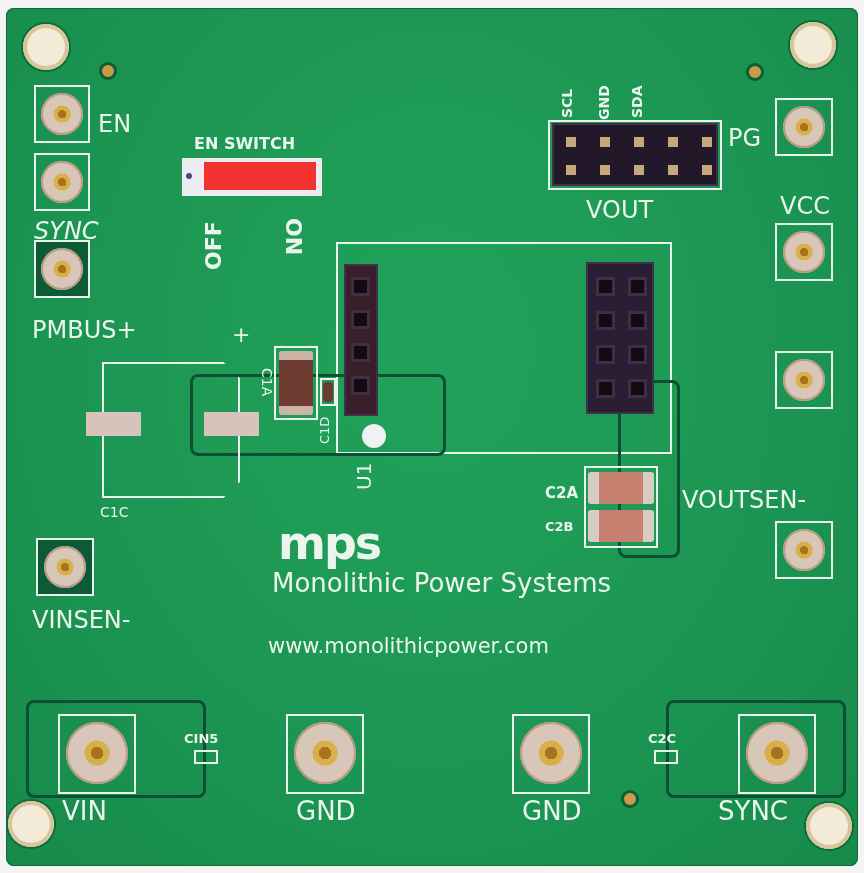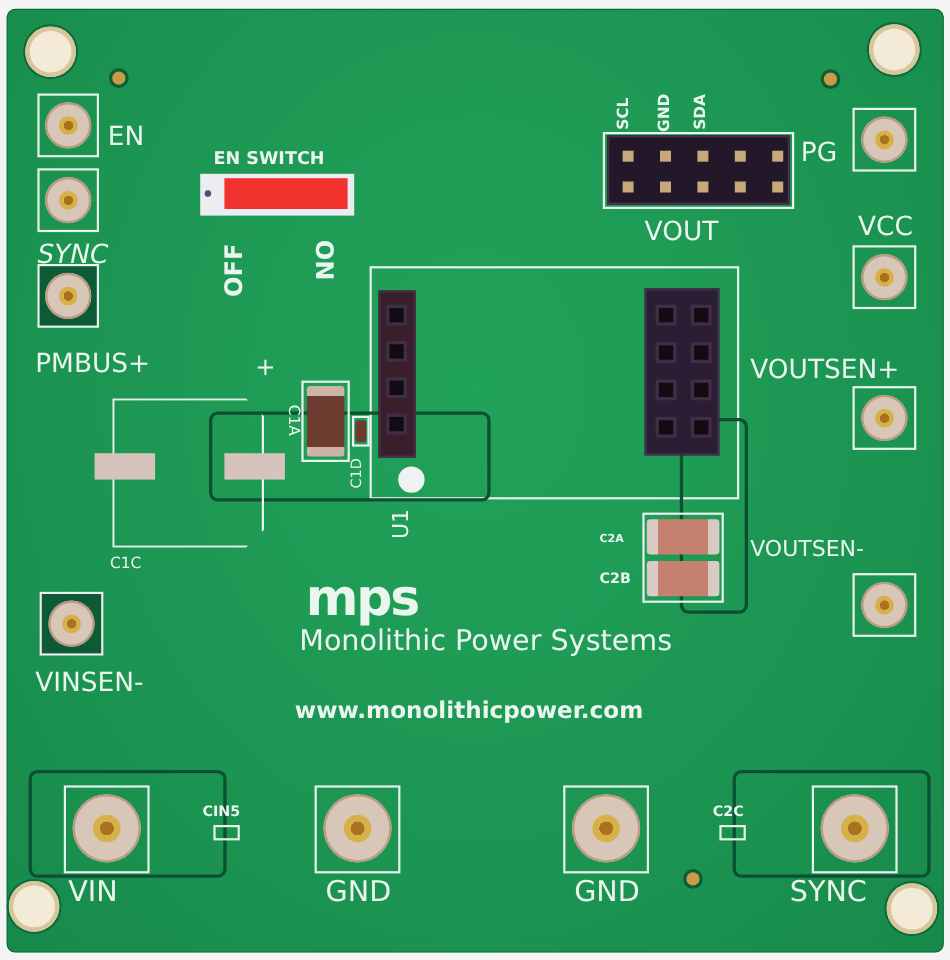--- a/index.html
+++ b/index.html
@@ -81,25 +81,24 @@
   <div class="silk" style="left:580px;top:190px;font-size:24px;">VOUT</div>
 
   <div class="silk" style="left:722px;top:118px;font-size:24px;">PG</div>
   <div class="tp-box" style="left:769px;top:90px;width:58px;height:58px;">
       <div class="tp" style="left:6px;top:6px;width:42px;height:42px;"></div>
     </div>
   <div class="silk" style="left:774px;top:186px;font-size:24px;">VCC</div>
   <div class="tp-box" style="left:769px;top:215px;width:58px;height:58px;">
       <div class="tp" style="left:6px;top:6px;width:42px;height:42px;"></div>
     </div>
-  <div class="silk" style="left:676px;top:316px;font-size:24px;">VOUTSEN+</div>
   <div class="tp-box" style="left:769px;top:343px;width:58px;height:58px;">
       <div class="tp" style="left:6px;top:6px;width:42px;height:42px;"></div>
     </div>
-  <div class="silk" style="left:676px;top:480px;font-size:20px;">VOUTSEN-</div>
+  <div class="silk" style="left:676px;top:480px;font-size:24px;">VOUTSEN-</div>
   <div class="tp-box" style="left:769px;top:513px;width:58px;height:58px;">
       <div class="tp" style="left:6px;top:6px;width:42px;height:42px;"></div>
     </div>
 
   <div class="outline" style="left:330px;top:234px;width:336px;height:212px;"></div>
   <div class="trace" style="left:184px;top:366px;width:256px;height:82px;"></div>
   <div class="trace" style="left:612px;top:372px;width:62px;height:178px;"></div>
   <div class="header-pin" style="left:338px;top:256px;width:34px;height:152px;background:#3a1f2a;">
     <div class="pin-hole" style="left:8px;top:14px;"></div>
     <div class="pin-hole" style="left:8px;top:47px;"></div>
@@ -125,29 +124,29 @@
   <div class="pad" style="left:198px;top:404px;width:55px;height:24px;"></div>
   <div class="silk" style="left:94px;top:497px;font-size:14px;">C1C</div>
 
   <div class="silk" style="left:250px;top:398px;font-size:14px;transform:rotate(90deg);transform-origin:left top;left:268px;top:360px;">C1A</div>
   <div class="outline" style="left:268px;top:338px;width:44px;height:74px;"></div>
   <div class="cap" style="left:273px;top:343px;width:34px;height:64px;background:linear-gradient(#cdb4a7 0 14%, #6e3b30 14% 86%, #cdb4a7 86%);"></div>
   <div class="outline" style="left:314px;top:370px;width:16px;height:28px;"></div>
   <div class="cap" style="left:317px;top:374px;width:10px;height:20px;background:#6e3b30;"></div>
   <div class="silk" style="left:312px;top:436px;font-size:13px;transform:rotate(-90deg);transform-origin:left top;">C1D</div>
 
-  <div class="silk" style="left:539px;top:478px;font-size:10px;font-weight:bold;">C2A</div>
+  <div class="silk" style="left:539px;top:478px;font-size:15px;font-weight:bold;">C2A</div>
   <div class="silk" style="left:539px;top:512px;font-size:13px;font-weight:bold;">C2B</div>
   <div class="outline" style="left:578px;top:458px;width:74px;height:82px;"></div>
   <div class="cap" style="left:582px;top:464px;width:66px;height:32px;background:linear-gradient(90deg,#d8cbc4 0 16%, #c6806f 16% 84%, #d8cbc4 84%);"></div>
   <div class="cap" style="left:582px;top:502px;width:66px;height:32px;background:linear-gradient(90deg,#d8cbc4 0 16%, #c6806f 16% 84%, #d8cbc4 84%);"></div>
 
   <div class="silk" style="left:272px;top:512px;font-size:46px;font-weight:bold;letter-spacing:-2px;font-family:'DejaVu Sans',sans-serif;">mps</div>
   <div class="silk" style="left:266px;top:562px;font-size:26px;">Monolithic Power Systems</div>
-  <div class="silk" style="left:262px;top:628px;font-size:21px;font-weight:bold;">www.monolithicpower.com</div>
+  <div class="silk" style="left:262px;top:628px;font-size:21px;">www.monolithicpower.com</div>
 
   <div class="tp-box dark" style="left:30px;top:530px;width:58px;height:58px;">
       <div class="tp" style="left:6px;top:6px;width:42px;height:42px;"></div>
     </div>
   <div class="silk" style="left:26px;top:600px;font-size:24px;">VINSEN-</div>
 
   <div class="trace" style="left:20px;top:692px;width:180px;height:98px;"></div>
   <div class="trace" style="left:660px;top:692px;width:180px;height:98px;"></div>
 
   <div class="tp-box" style="left:52px;top:706px;width:78px;height:80px;">

